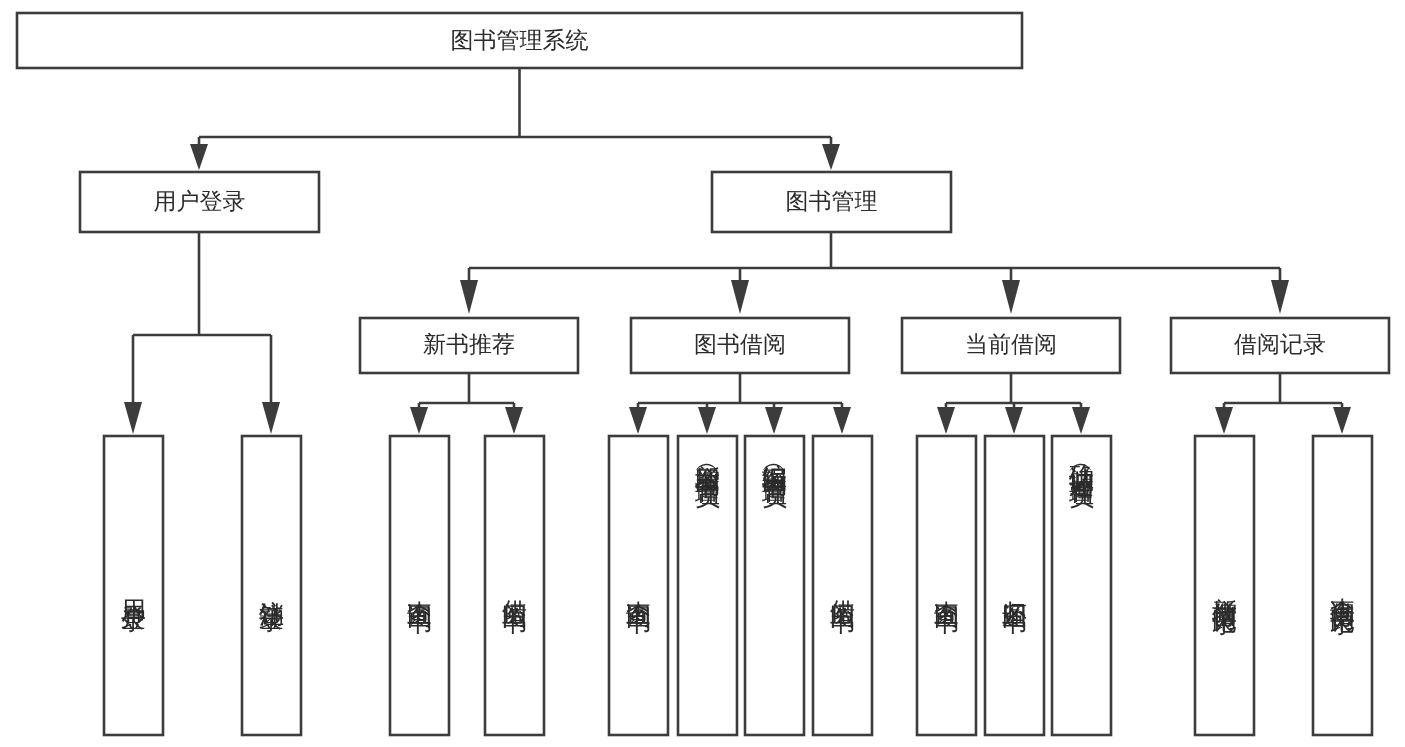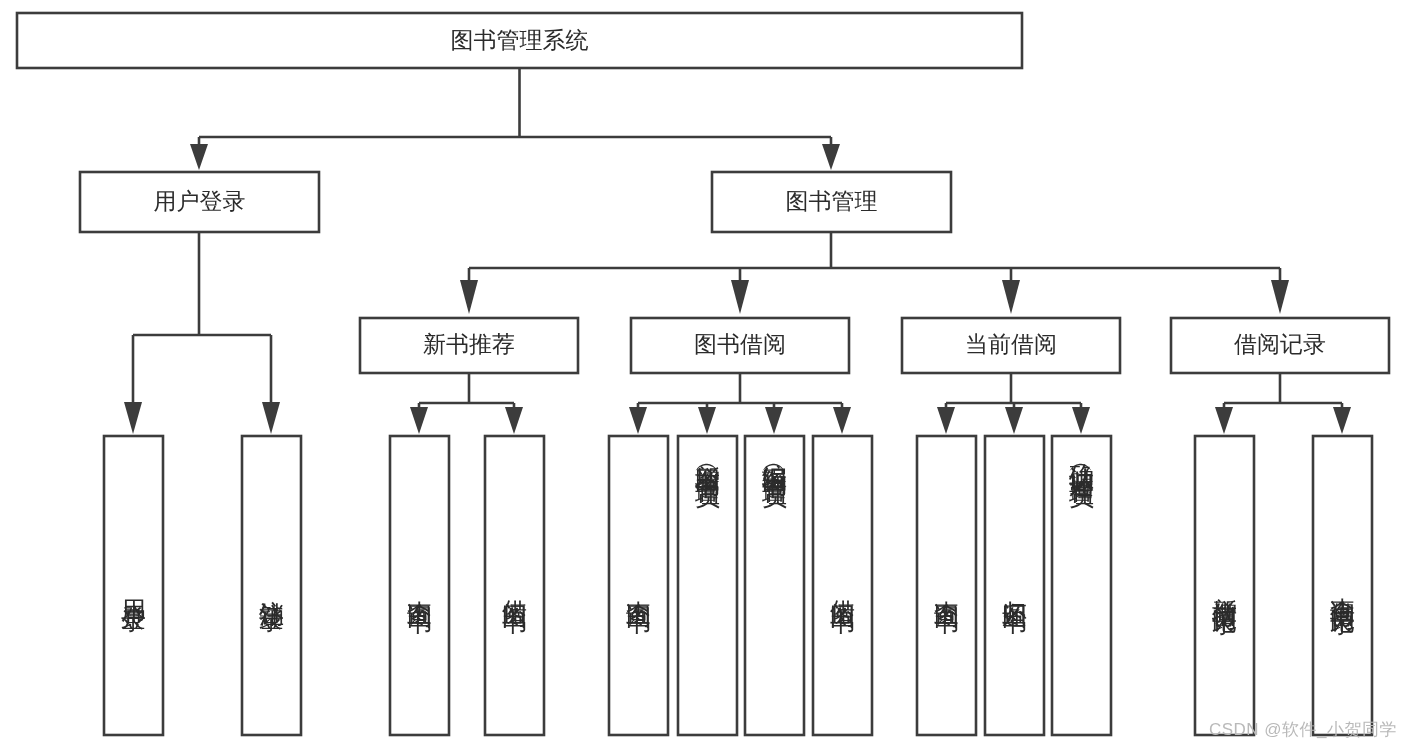--- a/index.html
+++ b/index.html
@@ -230,14 +230,13 @@
   <div class="leaf-label-wrap" style="left:1052px; top:444px; width:59px; height:291px;">
     <span class="leaf-label">确认归还（管理员）</span>
   </div>
   <div class="leaf-label-wrap" style="left:1195px; top:436px; width:59px; height:299px;">
     <span class="leaf-label centered">新增借阅记录</span>
   </div>
   <div class="leaf-label-wrap" style="left:1313px; top:436px; width:59px; height:299px;">
     <span class="leaf-label centered">查询借阅记录</span>
   </div>
 
-  <div class="watermark">CSDN @软件_小贺同学</div>
 </div>
 
 </body></html>

